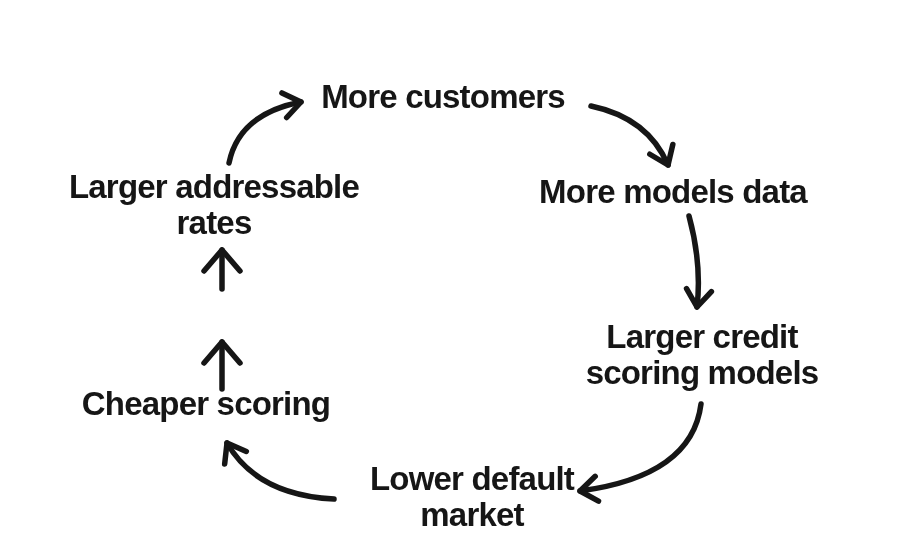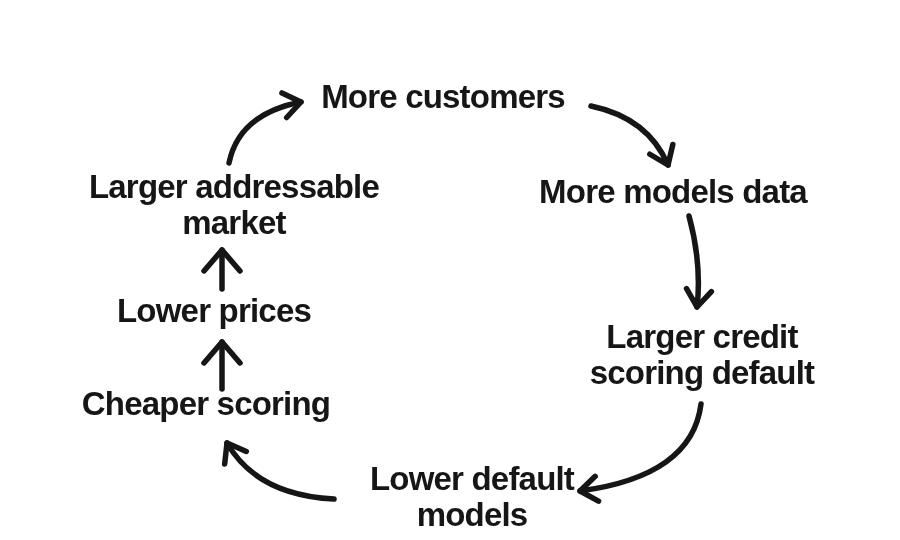--- a/index.html
+++ b/index.html
@@ -61,34 +61,31 @@
   <div class="node" style="left:443px; top:79px">
     <span>More customers</span>
   </div>
 
   <div class="node" style="left:673px; top:174px">
     <span>More models data</span>
   </div>
 
   <div class="node" style="left:702px; top:337px">
     <span>Larger credit</span>
-    <span>scoring default</span>
+    <span>scoring models</span>
   </div>
 
   <div class="node" style="left:472px; top:479px">
     <span>Lower default</span>
-    <span>models</span>
+    <span>market</span>
   </div>
 
   <div class="node" style="left:206px; top:386px">
     <span>Cheaper scoring</span>
   </div>
 
-  <div class="node" style="left:214px; top:293px">
-    <span>Lower prices</span>
-  </div>
 
-  <div class="node" style="left:234px; top:187px">
+  <div class="node" style="left:214px; top:187px">
     <span>Larger addressable</span>
-    <span>market</span>
+    <span>rates</span>
   </div>
 
 </div>
 
 </body></html>

